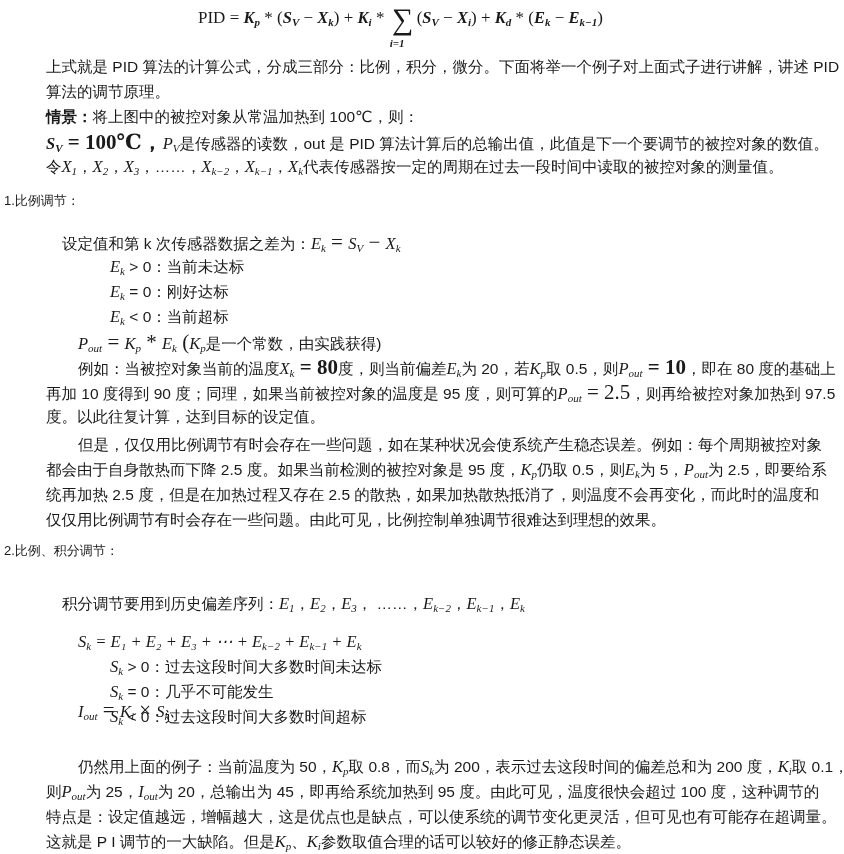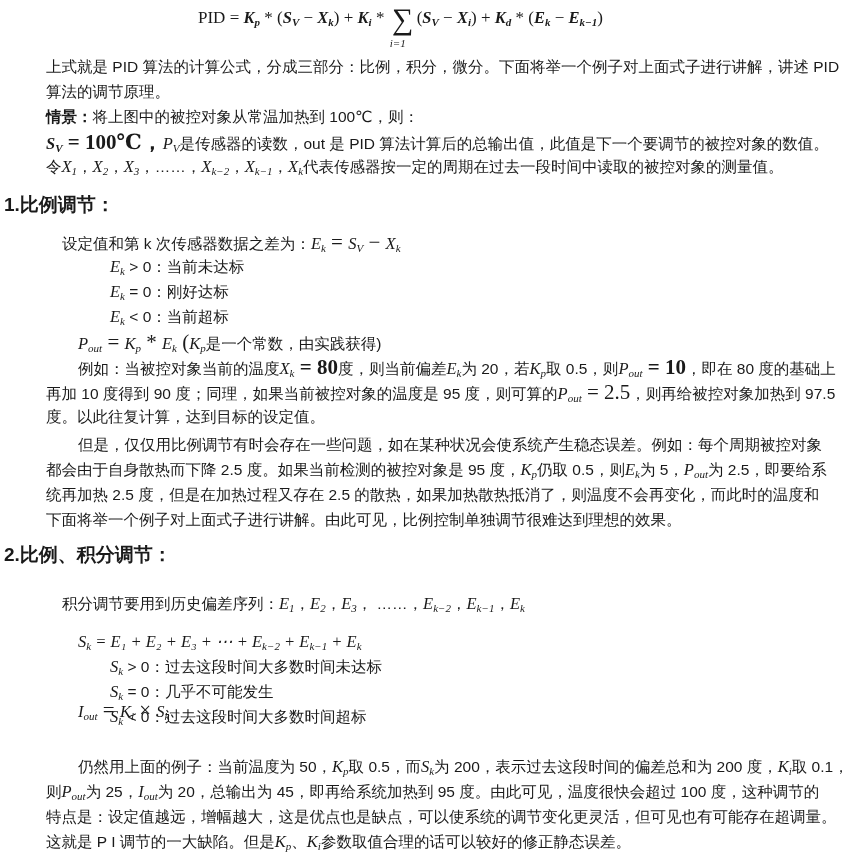--- a/index.html
+++ b/index.html
@@ -12,23 +12,23 @@
   .mb { font-family: "Liberation Serif", "DejaVu Serif", serif; font-style: italic; font-weight: bold; font-size: 16.5px; }
   .mr { font-family: "Liberation Serif", "DejaVu Serif", serif; font-size: 21px; }
   sub { font-size: 11px; vertical-align: -3px; line-height: 0; }
   .line { position: absolute; left: 0; white-space: nowrap; line-height: 24px; margin-left: 42px; }
   .formula {
     position: absolute; top: 6px; left: 198px; white-space: nowrap;
     font-family: "Liberation Serif", "DejaVu Serif", serif; font-size: 17px; line-height: 24px;
   }
   .sum { position: relative; display: inline-block; width: 28px; text-align: center; vertical-align: top; }
   .sum .sig { font-size: 30px; line-height: 26px; display: block; font-weight: normal; }
-  .sum .low { position: absolute; left: 1px; top: 25px; font-size: 11px; font-weight: normal; font-style: italic; }
+  .sum .low { position: absolute; left: 1px; top: 25px; font-size: 11px; font-weight: bold; font-style: italic; }
   h2 {
-    position: absolute; left: 4px; margin: 0; font-size: 19px; font-weight: bold;
+    position: absolute; left: 4px; margin: 0; font-size: 13px; font-weight: normal;
     font-family: "Liberation Sans", "DejaVu Sans", sans-serif; white-space: nowrap;
   }
   .bold { font-weight: bold; font-family: Liberation Mono, monospace; }
 </style>
 </head>
 <body>
 
 <div class="formula">
   <span>PID</span><span> = </span><b class="mb"><span>K</span><sub>p</sub></b><span> * (</span><b class="mb"><span>S</span><sub>V</sub></b><span> − </span><b class="mb"><span>X</span><sub>k</sub></b><span>) + </span><b class="mb"><span>K</span><sub>i</sub></b><span> * </span><span class="sum"><span class="sig">∑</span><span class="low">i=1</span></span><span>(</span><b class="mb"><span>S</span><sub>V</sub></b><span> − </span><b class="mb"><span>X</span><sub>i</sub></b><span>) + </span><b class="mb"><span>K</span><sub>d</sub></b><span> * (</span><b class="mb"><span>E</span><sub>k</sub></b><span> − </span><b class="mb"><span>E</span><sub>k−1</sub></b><span>)</span>
 </div>
@@ -71,21 +71,21 @@
 <div class="line" style="top:380px;left:4px">
   <span>再加 10 度得到 90 度；同理，如果当前被控对象的温度是 95 度，则可算的</span><span class="m"><span>P</span><sub>out</sub></span><span class="mr" style="font-weight:normal"> = 2.5</span><span>，则再给被控对象加热到 97.5</span>
 </div>
 <div class="line" style="top:405px;left:4px">度。以此往复计算，达到目标的设定值。</div>
 
 <div class="line" style="top:433px;left:36px">但是，仅仅用比例调节有时会存在一些问题，如在某种状况会使系统产生稳态误差。例如：每个周期被控对象</div>
 <div class="line" style="top:458px;left:4px">
   <span>都会由于自身散热而下降 2.5 度。如果当前检测的被控对象是 95 度，</span><span class="m"><span>K</span><sub>p</sub></span><span>仍取 0.5，则</span><span class="m"><span>E</span><sub>k</sub></span><span>为 5，</span><span class="m"><span>P</span><sub>out</sub></span><span>为 2.5，即要给系</span>
 </div>
 <div class="line" style="top:483px;left:4px">统再加热 2.5 度，但是在加热过程又存在 2.5 的散热，如果加热散热抵消了，则温度不会再变化，而此时的温度和</div>
-<div class="line" style="top:508px;left:4px">下面将举一个例子对上面式子进行讲解。由此可见，比例控制单独调节很难达到理想的效果。</div>
+<div class="line" style="top:508px;left:4px">仅仅用比例调节有时会存在一些问题。由此可见，比例控制单独调节很难达到理想的效果。</div>
 
 <h2 style="top:542px">2.比例、积分调节：</h2>
 
 <div class="line" style="top:592px;left:20px">
   <span>积分调节要用到历史偏差序列：</span><span class="m"><span>E</span><sub>1</sub></span><span>，</span><span class="m"><span>E</span><sub>2</sub></span><span>，</span><span class="m"><span>E</span><sub>3</sub></span><span>，  ……，</span><span class="m"><span>E</span><sub>k−2</sub></span><span>，</span><span class="m"><span>E</span><sub>k−1</sub></span><span>，</span><span class="m"><span>E</span><sub>k</sub></span>
 </div>
 
 <div class="line" style="top:630px;left:36px">
   <span class="m"><span>S</span><sub>k</sub></span><span class="m"> = E₁ + E₂ + E₃ + ⋯ + E</span><sub class="m" style="font-size:11px">k−2</sub><span class="m"> + E</span><sub class="m" style="font-size:11px">k−1</sub><span class="m"> + E</span><sub class="m" style="font-size:11px">k</sub>
 </div>
@@ -98,21 +98,21 @@
 </div>
 <div class="line" style="top:705px;left:68px">
   <span class="m"><span>S</span><sub>k</sub></span><span> &lt; 0：</span><span>过去这段时间大多数时间超标</span>
 </div>
 
 <div class="line" style="top:698px;left:36px">
   <span class="m"><span>I</span><sub>out</sub></span><span class="mr"> = </span><span class="m"><span>K</span><sub>i</sub></span><span class="mr"> × </span><span class="m"><span>S</span><sub>k</sub></span>
 </div>
 
 <div class="line" style="top:755px;left:36px">
-  <span>仍然用上面的例子：当前温度为 50，</span><span class="m"><span>K</span><sub>p</sub></span><span>取 0.5，而</span><span class="m"><span>S</span><sub>k</sub></span><span>为 200，表示过去这段时间的偏差总和为 200 度，</span><span class="m"><span>K</span><sub>i</sub></span><span>取 0.1，</span>
+  <span>仍然用上面的例子：当前温度为 50，</span><span class="m"><span>K</span><sub>p</sub></span><span>取 0.8，而</span><span class="m"><span>S</span><sub>k</sub></span><span>为 200，表示过去这段时间的偏差总和为 200 度，</span><span class="m"><span>K</span><sub>i</sub></span><span>取 0.1，</span>
 </div>
 <div class="line" style="top:780px;left:4px">
   <span>则</span><span class="m"><span>P</span><sub>out</sub></span><span>为 25，</span><span class="m"><span>I</span><sub>out</sub></span><span>为 20，总输出为 45，即再给系统加热到 95 度。由此可见，温度很快会超过 100 度，这种调节的</span>
 </div>
 <div class="line" style="top:805px;left:4px">特点是：设定值越远，增幅越大，这是优点也是缺点，可以使系统的调节变化更灵活，但可见也有可能存在超调量。</div>
 <div class="line" style="top:830px;left:4px">
   <span>这就是 P I 调节的一大缺陷。但是</span><span class="m"><span>K</span><sub>p</sub></span><span>、</span><span class="m"><span>K</span><sub>i</sub></span><span>参数取值合理的话可以较好的修正静态误差。</span>
 </div>
 
 </body></html>

